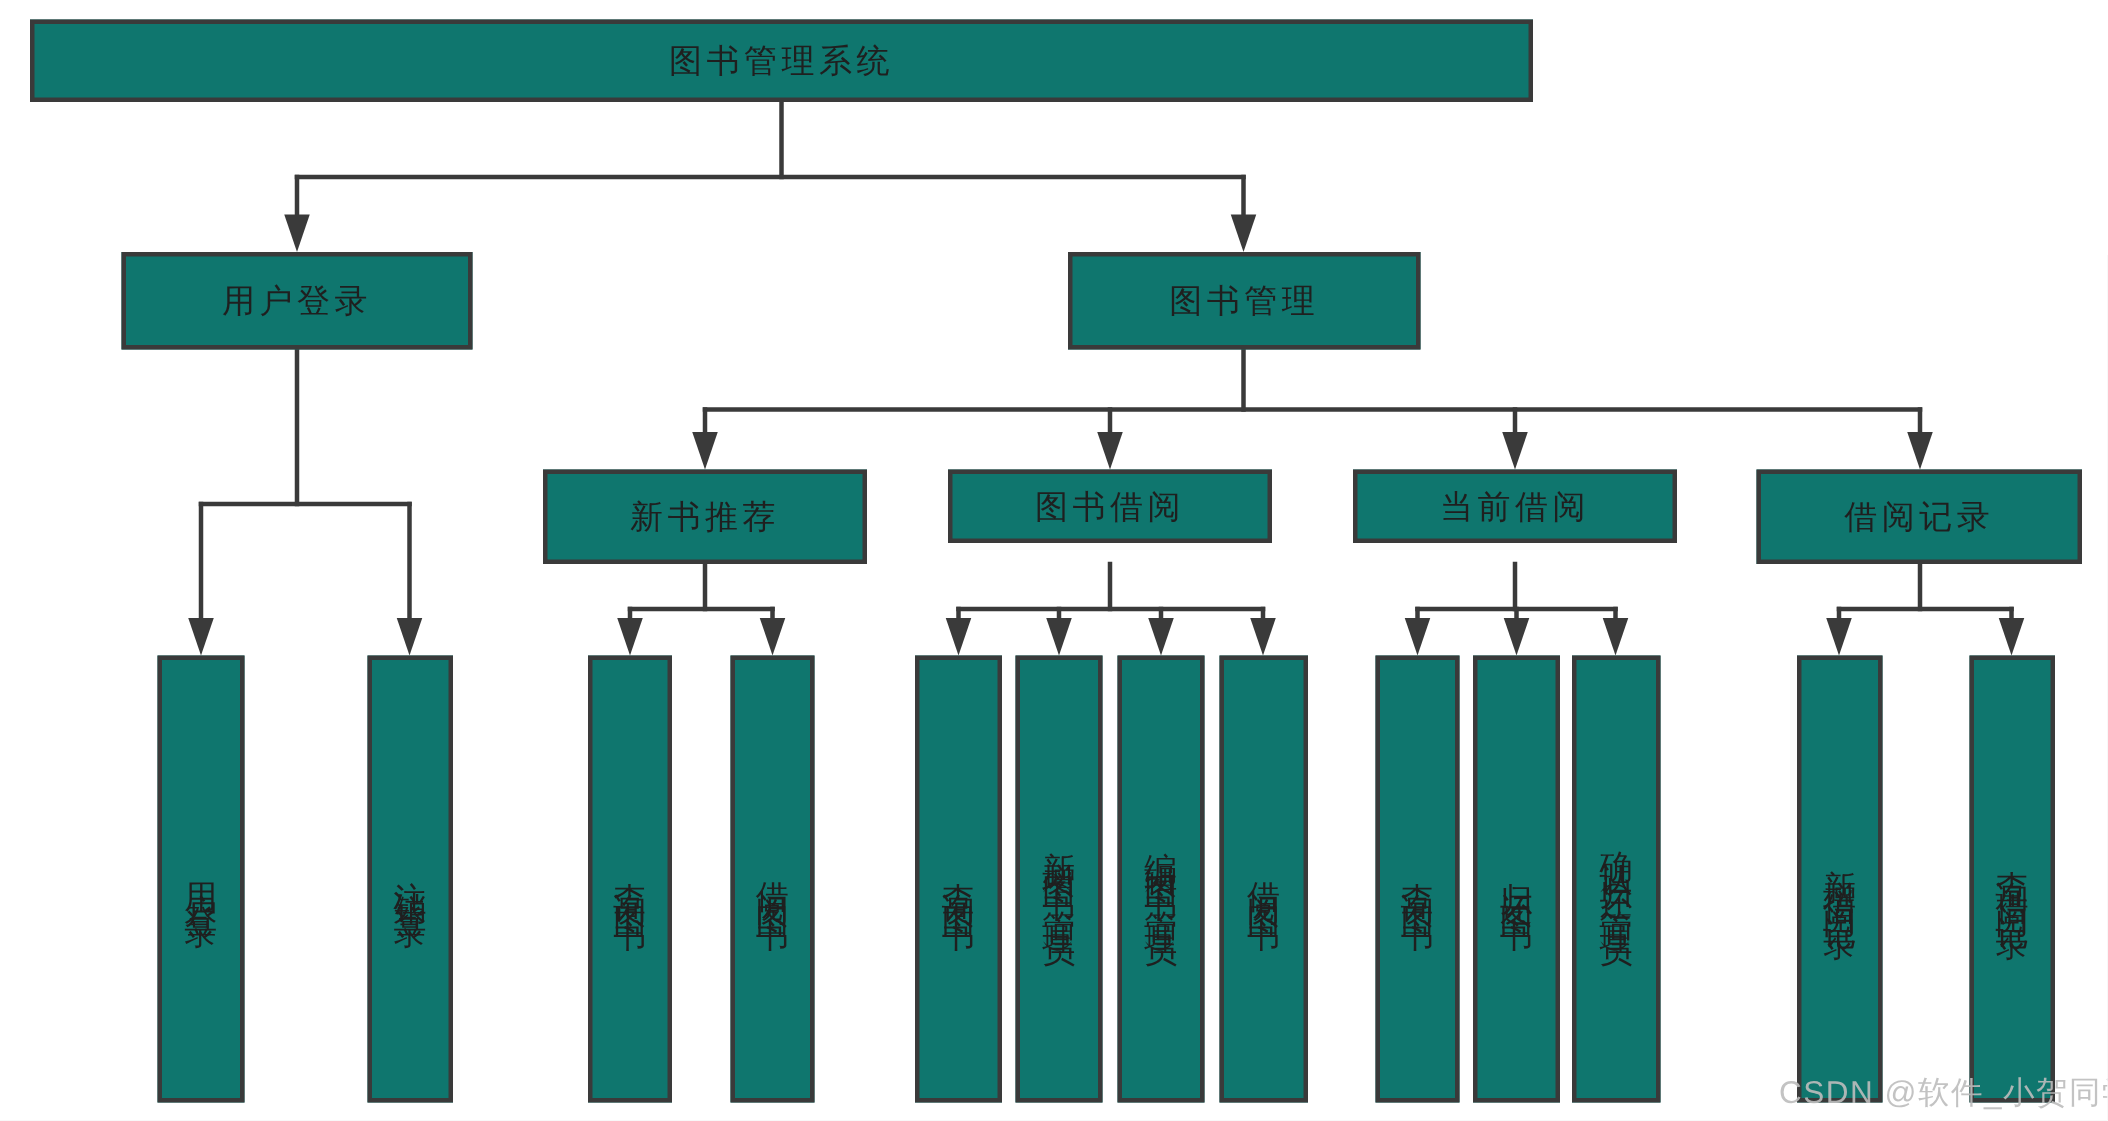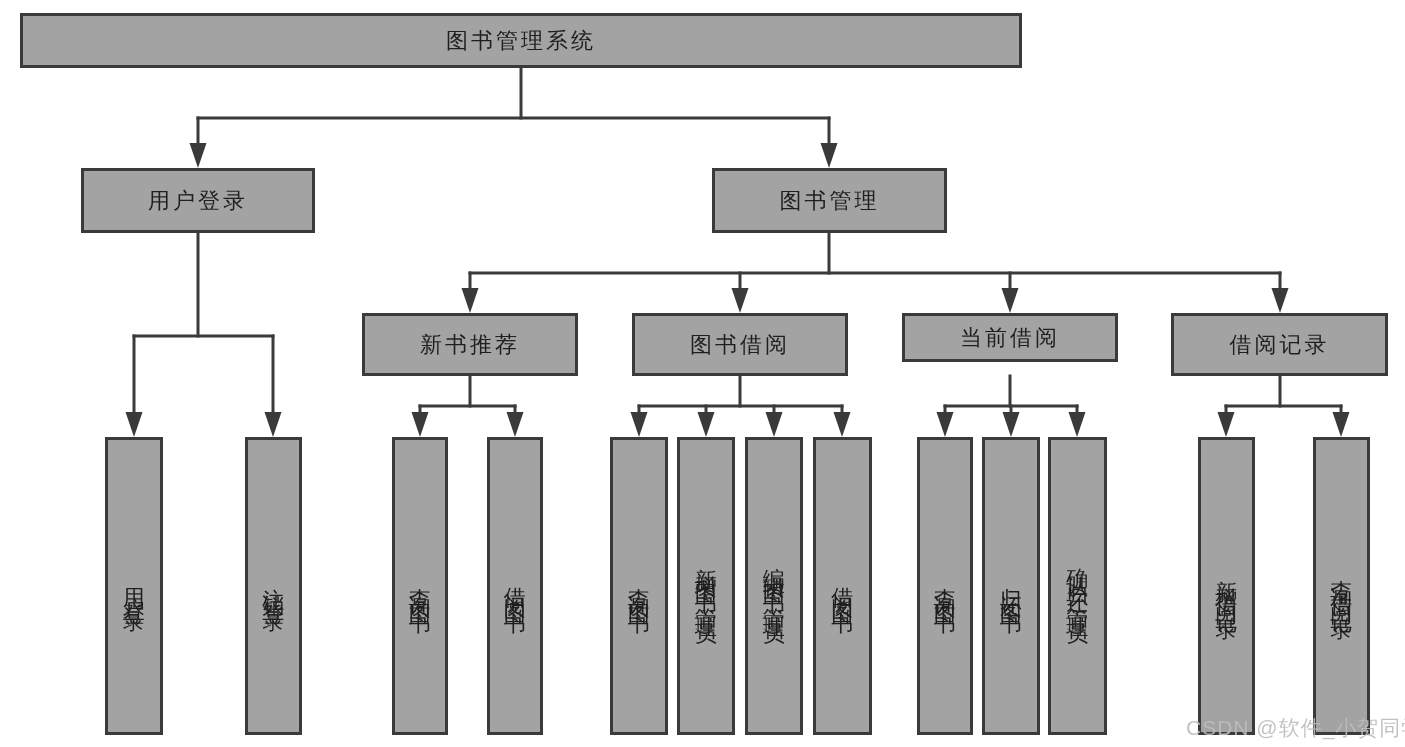--- a/index.html
+++ b/index.html
@@ -6,21 +6,21 @@
   * { margin:0; padding:0; box-sizing:border-box; }
   html,body { background:#f4f4f4; font-family:"Liberation Sans", sans-serif; }
   .canvas {
     position:relative; width:1405px; height:747px;
     background:var(--background); overflow:hidden;
   }
   svg.connectors { position:absolute; left:0; top:0; z-index:1; }
   .cline { stroke:var(--line); stroke-width:3; fill:none; stroke-linecap:square; }
   .chead { fill:var(--line); stroke:none; }
   .box {
-    position:absolute; z-index:2; background:#a3a3a3;
+    position:absolute; z-index:2; background:#0f766e;
     border:3px solid var(--line);
     display:flex; align-items:center; justify-content:center;
     color:var(--text);
   }
   .hbox span { font-size:22px; letter-spacing:3px; white-space:nowrap; }
   .vbox span {
     writing-mode:vertical-rl; text-orientation:mixed;
     font-size:22px; letter-spacing:8px; line-height:1.25; white-space:nowrap;
   }
   .watermark {
@@ -96,21 +96,21 @@
   <div class="box hbox" style="left:81px; top:168px; width:234px; height:65px;">
     <span>用户登录</span>
   </div>
   <div class="box hbox" style="left:362px; top:313px; width:216px; height:63px;">
     <span>新书推荐</span>
   </div>
 
   <div class="box hbox" style="left:712px; top:168px; width:235px; height:65px;">
     <span>图书管理</span>
   </div>
-  <div class="box hbox" style="left:632px; top:313px; width:216px; height:63px;">
+  <div class="box hbox" style="left:632px; top:313px; width:216px; height:49px;">
     <span>图书借阅</span>
   </div>
   <div class="box hbox" style="left:902px; top:313px; width:216px; height:49px;">
     <span>当前借阅</span>
   </div>
   <div class="box hbox" style="left:1171px; top:313px; width:217px; height:63px;">
     <span>借阅记录</span>
   </div>
 
   <div class="box vbox" style="left:105px; top:437px; width:58px; height:298px;">

